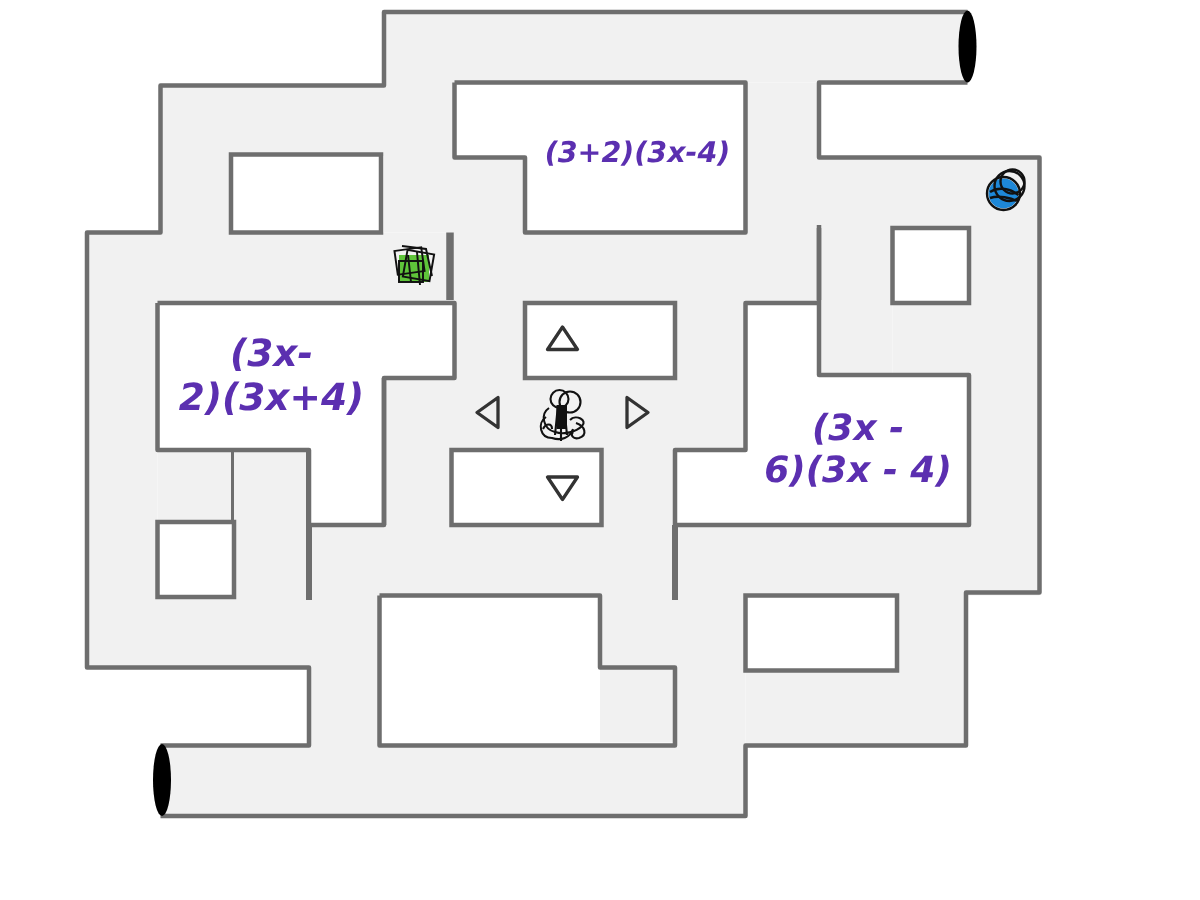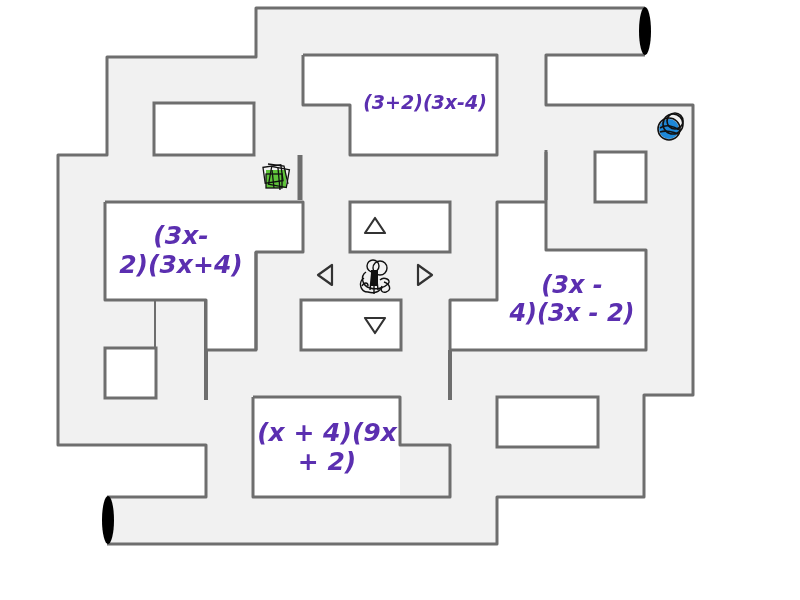--- a/index.html
+++ b/index.html
@@ -96,23 +96,21 @@
     </g>
 
     <ellipse cx="645" cy="31" rx="6" ry="24" fill="#000000"></ellipse>
     <ellipse cx="108" cy="520" rx="6" ry="24" fill="#000000"></ellipse>
   </svg>
 
   <div class="answer" style="left:352px;top:80px;width:146px;height:46px;font-size:19px;">(3+2)(3x-4)</div>
   <div class="answer" style="left:106px;top:212px;width:150px;height:78px;font-size:25px;white-space:pre-line;">(3x-
 2)(3x+4)</div>
   <div class="answer" style="left:498px;top:262px;width:148px;height:76px;font-size:24px;white-space:pre-line;">(3x -
-4)(3x - 2)</div>
-  <div class="answer" style="left:254px;top:408px;width:146px;height:80px;font-size:25px;white-space:pre-line;">(x + 4)(9x
-+ 2)</div>
+6)(3x - 4)</div>
 
   <svg class="arrow" style="left:362px;top:215px;" width="26" height="22" viewBox="0 0 26 22">
     <polygon points="13,3 23,18 3,18" fill="none" stroke="#333" stroke-width="2.2" stroke-linejoin="round"></polygon>
   </svg>
   <svg class="arrow" style="left:362px;top:314px;" width="26" height="22" viewBox="0 0 26 22">
     <polygon points="3,4 23,4 13,19" fill="none" stroke="#333" stroke-width="2.2" stroke-linejoin="round"></polygon>
   </svg>
   <svg class="arrow" style="left:314px;top:262px;" width="22" height="26" viewBox="0 0 22 26">
     <polygon points="18,3 18,23 4,13" fill="none" stroke="#333" stroke-width="2.2" stroke-linejoin="round"></polygon>
   </svg>

